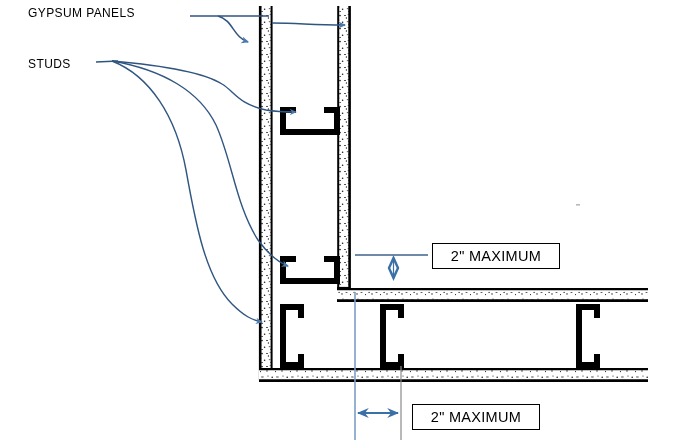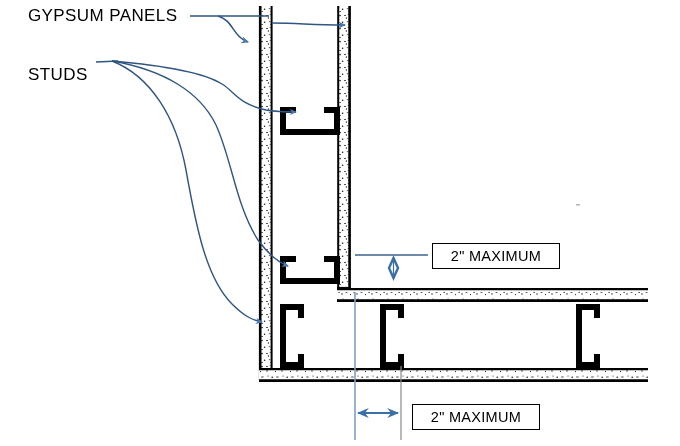--- a/index.html
+++ b/index.html
@@ -18,21 +18,21 @@
   #drawing {
     position: absolute;
     left: 0;
     top: 0;
     width: 680px;
     height: 446px;
   }
   .txt-label {
     position: absolute;
     font-family: "Liberation Sans", sans-serif;
-    font-size: 17px;
+    font-size: 12px;
     letter-spacing: 0.4px;
     color: #000000;
     white-space: nowrap;
     line-height: 1;
   }
   .callout-box {
     position: absolute;
     box-sizing: border-box;
     background: #ffffff;
     border: 1.6px solid #000000;
@@ -41,21 +41,21 @@
     justify-content: center;
     font-family: "Liberation Sans", sans-serif;
     font-size: 14.5px;
     letter-spacing: 0.3px;
     color: #000000;
     white-space: nowrap;
   }
   #box-top  { left: 432px; top: 243px; width: 128px; height: 26px; }
   #box-bot  { left: 412px; top: 404px; width: 128px; height: 26px; }
   #lbl-gypsum { left: 28px;  top: 7px;  }
-  #lbl-studs  { left: 28px;  top: 66px; }
+  #lbl-studs  { left: 28px;  top: 58px; }
 </style>
 </head>
 <body>
 
 <div id="canvas">
 
   <svg id="drawing" viewBox="0 0 680 446">
     <defs>
 
       <pattern id="stipple" x="0" y="0" width="13" height="13" patternUnits="userSpaceOnUse">

